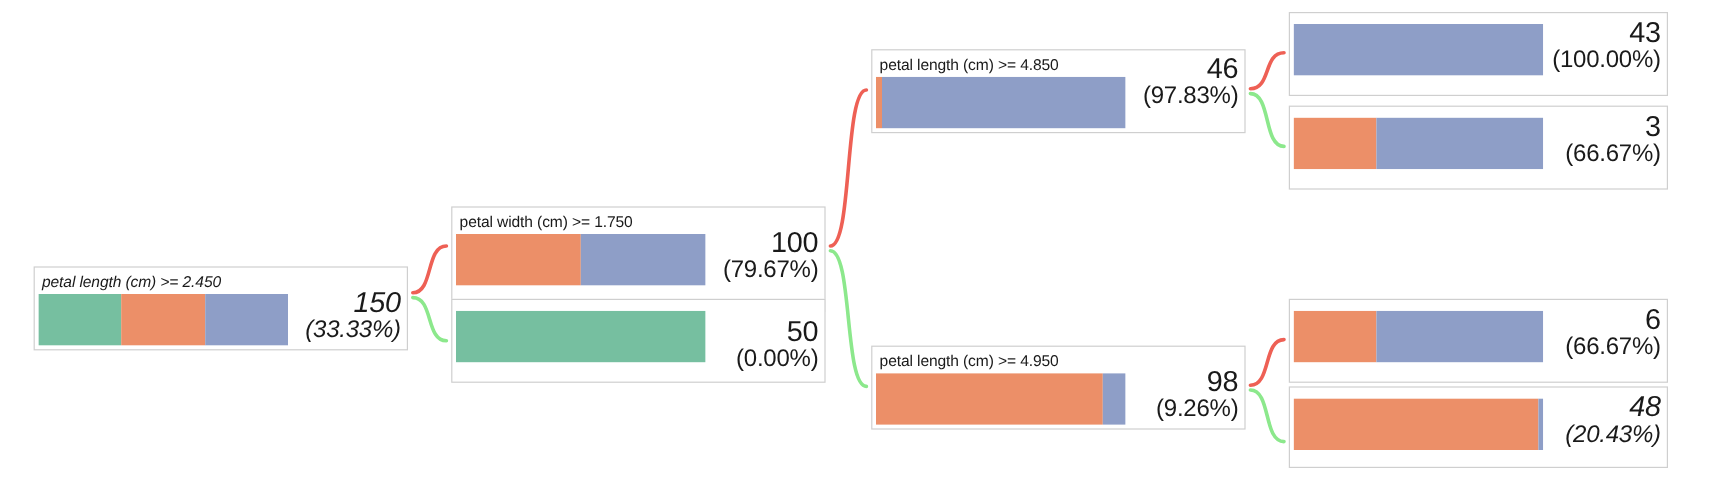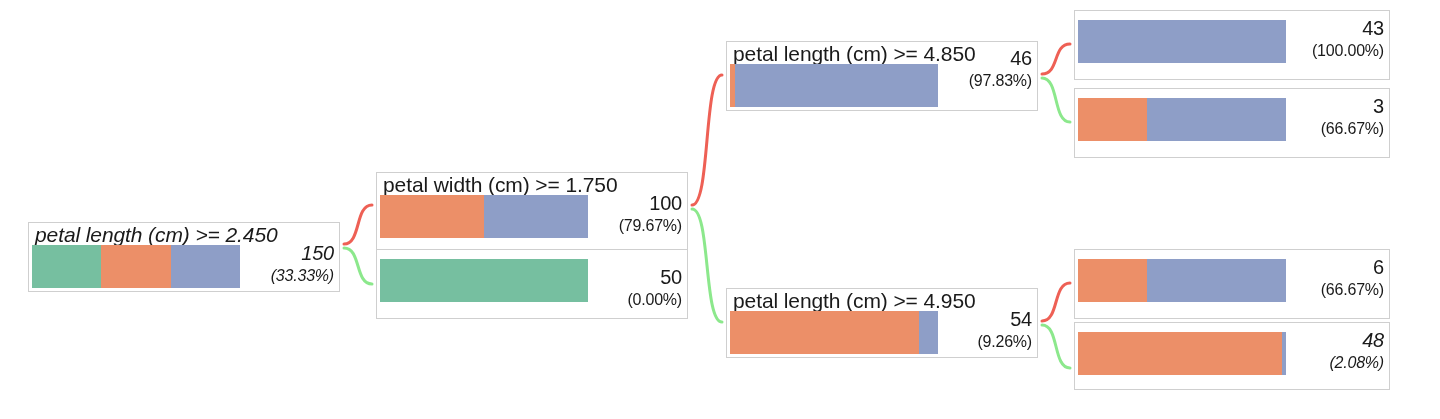--- a/index.html
+++ b/index.html
@@ -31,21 +31,21 @@
     position: absolute;
     box-sizing: border-box;
     background: #ffffff;
     border: 1.5px solid #cfcfcf;
     overflow: hidden;
   }
   .node-title {
     position: absolute;
     left: 6px;
     top: 1px;
-    font-size: 21px;
+    font-size: 13px;
     line-height: 21px;
     color: #1a1a1a;
     white-space: nowrap;
     letter-spacing: -0.1px;
   }
   .bar {
     position: absolute;
     display: flex;
     flex-direction: row;
     overflow: hidden;
@@ -54,26 +54,26 @@
     height: 100%;
   }
   .node-stats {
     position: absolute;
     right: 5px;
     text-align: right;
     color: #1a1a1a;
     white-space: nowrap;
   }
   .stat-count {
-    font-size: 20px;
+    font-size: 24px;
     line-height: 22px;
     letter-spacing: -0.2px;
   }
   .stat-pct {
-    font-size: 16px;
+    font-size: 20px;
     line-height: 23px;
     letter-spacing: -0.2px;
   }
 </style>
 </head>
 <body>
 
 <div id="tree-canvas">
   <svg id="edge-layer" viewBox="0 0 1440 419" xmlns="http://www.w3.org/2000/svg">
       <path d="M 344 244 C 361.36 244, 354.64 205, 372 205" fill="none" stroke="#ee6055" stroke-width="3" stroke-linecap="round"></path>
@@ -147,37 +147,37 @@
         <div class="stat-pct">(66.67%)</div>
       </div>
     </div>
     <div class="node" style="left: 726px; top: 288px; width: 312px; height: 70px;">
       <div class="node-title">petal length (cm) &gt;= 4.950</div>
       <div class="bar" style="left: 3px; top: 22px; width: 208px; height: 43px;">
         <div class="bar-seg" style="width: 90.7407%; background: rgb(236, 143, 104);"></div>
         <div class="bar-seg" style="width: 9.25926%; background: rgb(142, 158, 199);"></div>
       </div>
       <div class="node-stats" style="top: 19px;">
-        <div class="stat-count">54</div>
+        <div class="stat-count">98</div>
         <div class="stat-pct">(9.26%)</div>
       </div>
     </div>
     <div class="node" style="left: 1074px; top: 249px; width: 316px; height: 70px;">
       <div class="bar" style="left: 3px; top: 9px; width: 208px; height: 43px;">
         <div class="bar-seg" style="width: 33.3333%; background: rgb(236, 143, 104);"></div>
         <div class="bar-seg" style="width: 66.6667%; background: rgb(142, 158, 199);"></div>
       </div>
       <div class="node-stats" style="top: 6px;">
         <div class="stat-count">6</div>
         <div class="stat-pct">(66.67%)</div>
       </div>
     </div>
     <div class="node" style="left: 1074px; top: 322px; width: 316px; height: 68px; font-style: italic;">
       <div class="bar" style="left: 3px; top: 9px; width: 208px; height: 43px;">
         <div class="bar-seg" style="width: 97.9167%; background: rgb(236, 143, 104);"></div>
         <div class="bar-seg" style="width: 2.08333%; background: rgb(142, 158, 199);"></div>
       </div>
       <div class="node-stats" style="top: 6px;">
         <div class="stat-count">48</div>
-        <div class="stat-pct">(2.08%)</div>
+        <div class="stat-pct">(20.43%)</div>
       </div>
     </div>
   </div>
 
 </body></html>

